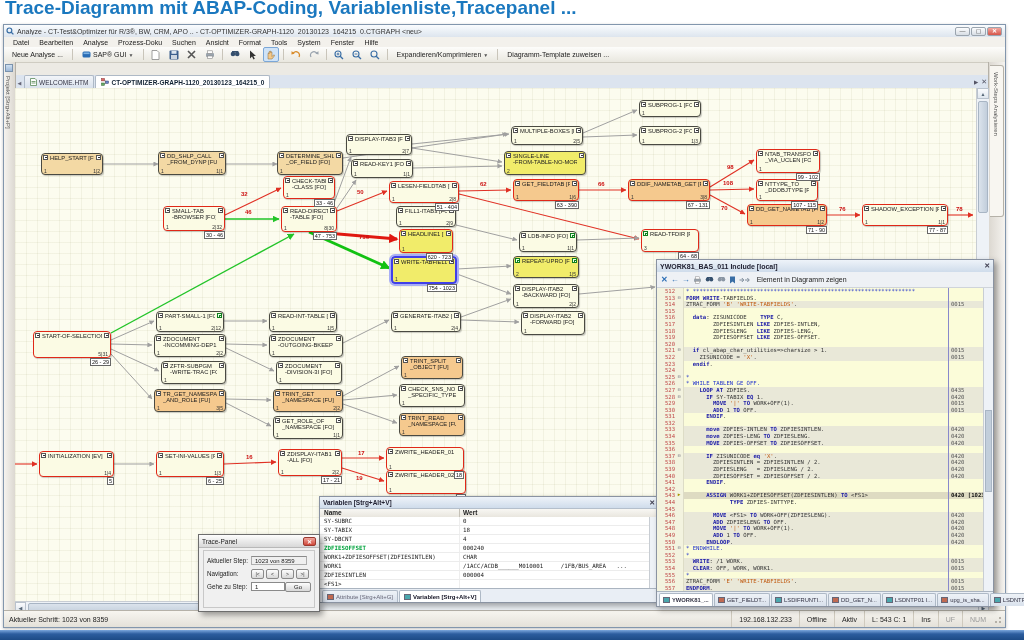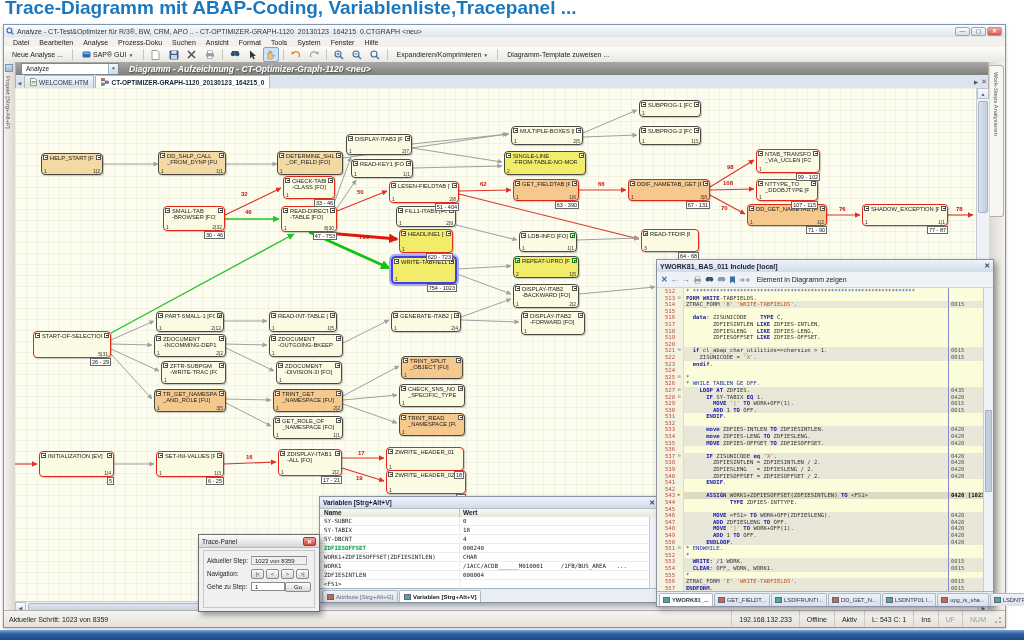--- a/index.html
+++ b/index.html
@@ -293,27 +293,20 @@
         </span>
       <span class="tsep"></span>
       <span class="tbtn">
           <span>Expandieren/Komprimieren</span>
           <span class="dd">▼</span>
         </span>
       <span class="tsep"></span>
       <span class="tbtn">Diagramm-Template zuweisen ...</span>
     </div>
 
-    <div class="docbar">
-      <span class="combo">
-        <span>Analyze</span>
-        <span class="arr">▼</span>
-      </span>
-      <span class="doctitle">Diagramm - Aufzeichnung - CT-Optimizer-Graph-1120 &lt;neu&gt;</span>
-    </div>
 
     <div class="tabrow">
       <span class="tr-arr">◀</span>
       <span id="dtabs" style="display:flex;align-items:flex-end;">
           <span class="dtab">
             <svg width="7" height="8">
               <path d="M0.5,0.5 h4.5 l1.5,1.5 v5.5 h-6 z" fill="#fff" stroke="#5a8a5a" stroke-width="0.8"></path>
               <rect x="1.5" y="3" width="4" height="0.8" fill="#5a8a5a"></rect>
               <rect x="1.5" y="4.6" width="4" height="0.8" fill="#5a8a5a"></rect>
             </svg>

